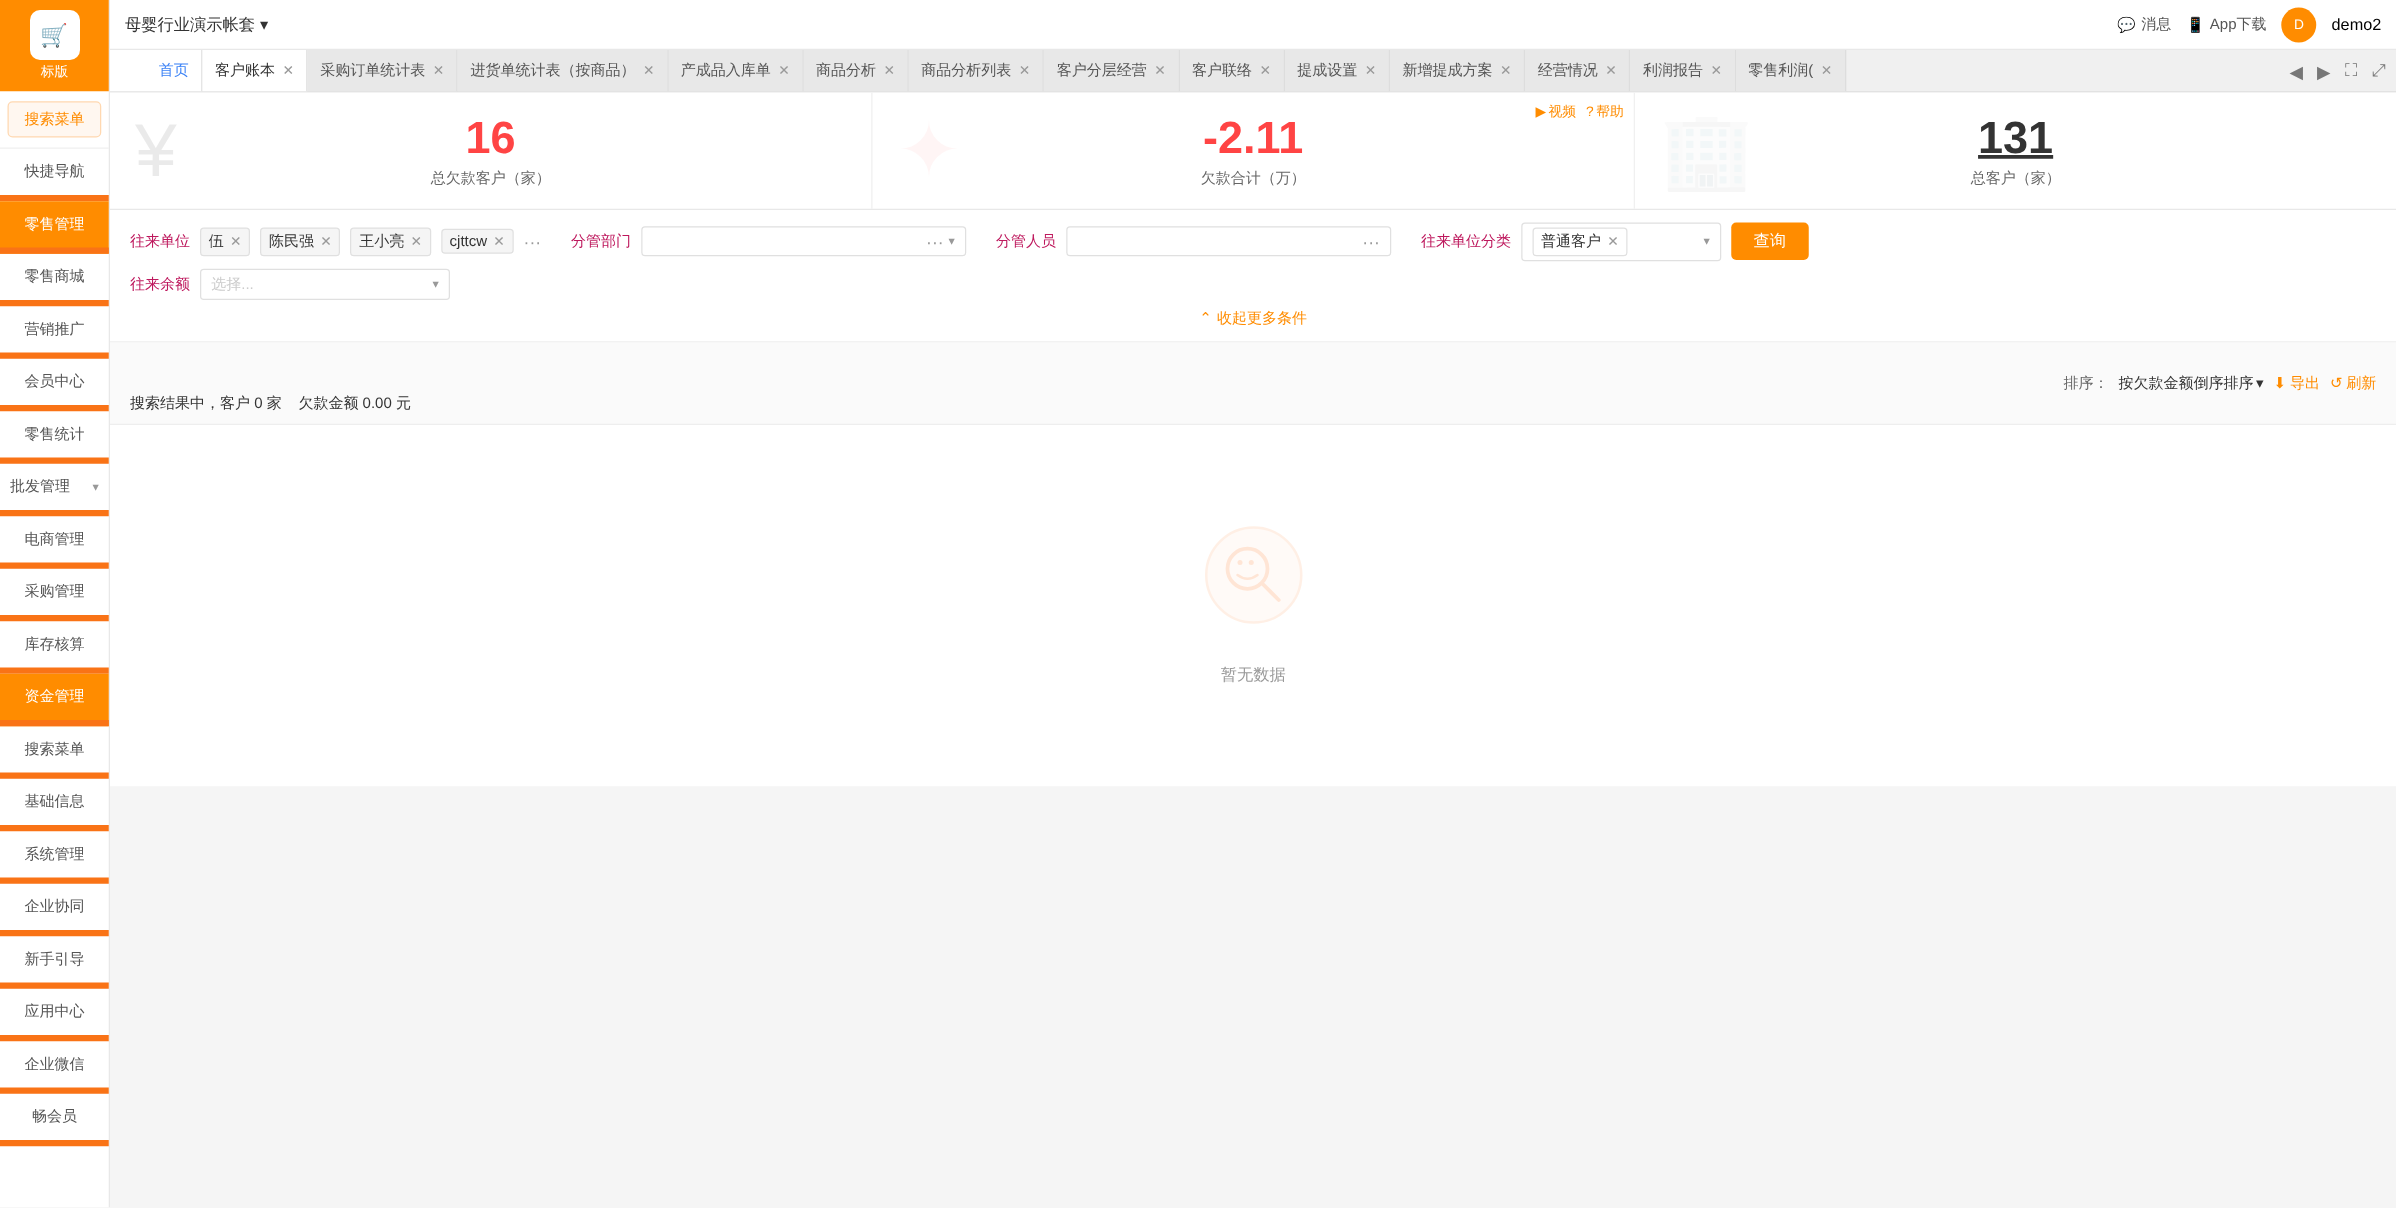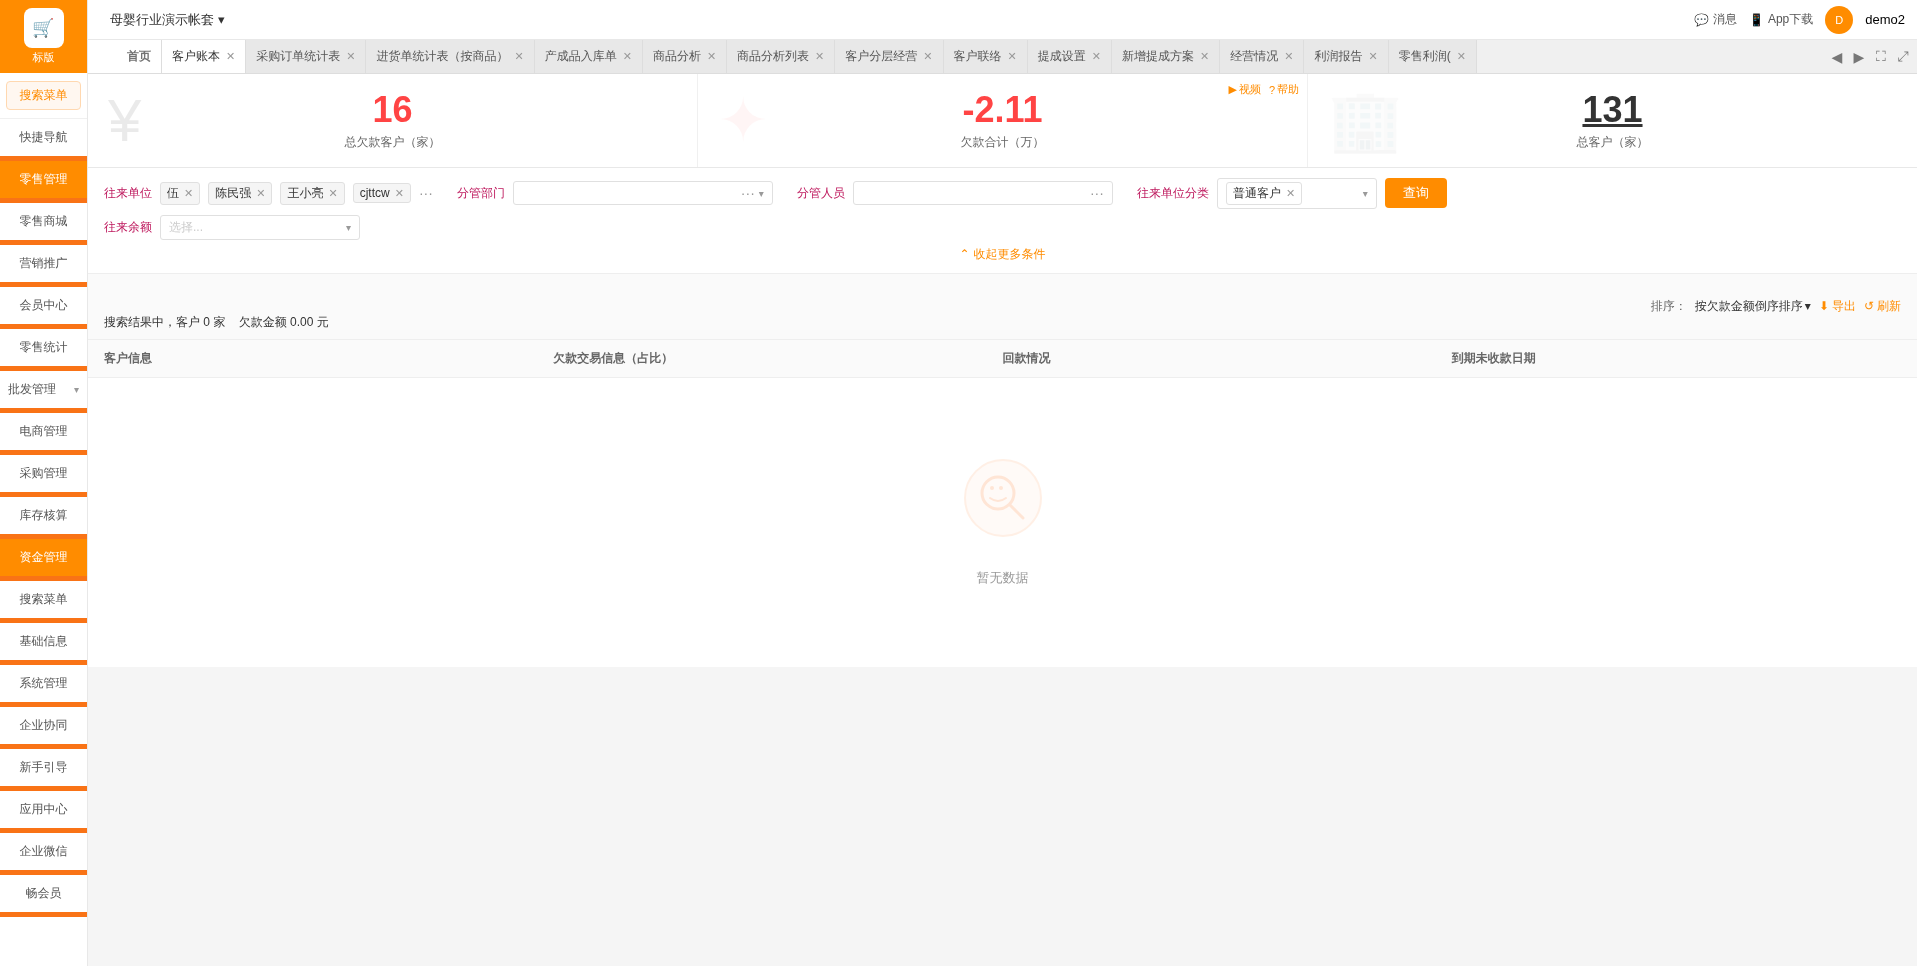--- a/index.html
+++ b/index.html
@@ -15,31 +15,31 @@
     .sidebar-nav-item { padding: 10px 6px; text-align: center; cursor: pointer; color: #555; font-size: 12px; border-bottom: 5px solid #f97316; }
     .sidebar-nav-item.active { background: #ff8c00; color: #fff; }
     .sidebar-nav-item.has-sub { display: flex; align-items: center; justify-content: space-between; padding: 10px 8px; }
     .sidebar-arrow { font-size: 10px; color: #999; }
 
     
     .main { flex: 1; display: flex; flex-direction: column; overflow: hidden; }
 
     
     .topbar { background: #fff; height: 40px; display: flex; align-items: center; justify-content: space-between; border-bottom: 1px solid #e8e8e8; padding: 0 12px; flex-shrink: 0; }
-    .topbar-left { display: flex; align-items: center; gap: 8px; margin-left: 10px; }
+    .topbar-left { display: flex; align-items: center; gap: 8px; }
     .workspace-selector { display: flex; align-items: center; gap: 4px; font-size: 13px; color: #333; cursor: pointer; }
     .topbar-right { display: flex; align-items: center; gap: 12px; }
     .topbar-btn { display: flex; align-items: center; gap: 4px; font-size: 12px; color: #555; cursor: pointer; }
     .topbar-avatar { width: 28px; height: 28px; border-radius: 50%; background: #ff8c00; display: flex; align-items: center; justify-content: center; color: #fff; font-size: 11px; }
 
     
     .tabbar { background: #f0f0f0; display: flex; align-items: center; height: 34px; flex-shrink: 0; overflow: hidden; border-bottom: 1px solid #ddd; }
     .tab { display: flex; align-items: center; height: 34px; padding: 0 10px; font-size: 12px; color: #555; cursor: pointer; border-right: 1px solid #ddd; white-space: nowrap; background: #e8e8e8; gap: 4px; }
     .tab.active { background: #fff; color: #333; }
-    .tab-home { background: #fff; color: #737373; font-weight: bold; padding-left: 39px; }
+    .tab-home { background: #fff; color: #3b82f6; font-weight: normal; padding-left: 39px; }
     .tab-close { color: #999; font-size: 11px; cursor: pointer; margin-left: 2px; }
     .tabbar-actions { display: flex; align-items: center; margin-left: auto; gap: 2px; padding: 0 4px; }
     .tabbar-action-btn { width: 20px; height: 20px; display: flex; align-items: center; justify-content: center; cursor: pointer; color: #777; font-size: 14px; }
 
     
     .content { flex: 1; overflow-y: auto; background: #f5f5f5; }
 
     
     .stats-row { display: flex; background: #fff; border-bottom: 1px solid #e8e8e8; }
     .stat-card { flex: 1; padding: 16px 24px; display: flex; flex-direction: column; align-items: center; justify-content: center; position: relative; border-right: 1px solid #f0f0f0; }
@@ -360,26 +360,20 @@
           <span>导出</span>
         </div>
         <div class="result-action-btn">
           <span>↺</span>
           <span>刷新</span>
         </div>
       </div>
     </div>
 
     <div class="table-container">
-      <div class="table-header">
-        <div class="table-col col-customer">客户信息</div>
-        <div class="table-col col-debt">欠款交易信息（占比）</div>
-        <div class="table-col col-recovery">回款情况</div>
-        <div class="table-col col-date">到期未收款日期</div>
-      </div>
 
       <div class="empty-state">
         <div class="empty-icon">
           <svg width="80" height="80" viewBox="0 0 80 80" fill="none" xmlns="http://www.w3.org/2000/svg">
             <circle cx="40" cy="40" r="38" fill="#fff0e6" stroke="#ffccaa" stroke-width="2"></circle>
             <ellipse cx="35" cy="35" rx="16" ry="16" fill="none" stroke="#ffaa77" stroke-width="3"></ellipse>
             <line x1="47" y1="47" x2="60" y2="60" stroke="#ffaa77" stroke-width="3" stroke-linecap="round"></line>
             <circle cx="29" cy="30" r="2" fill="#ffaa77"></circle>
             <circle cx="38" cy="30" r="2" fill="#ffaa77"></circle>
             <path d="M27 40 Q35 46 43 40" stroke="#ffaa77" stroke-width="2" fill="none" stroke-linecap="round"></path>

